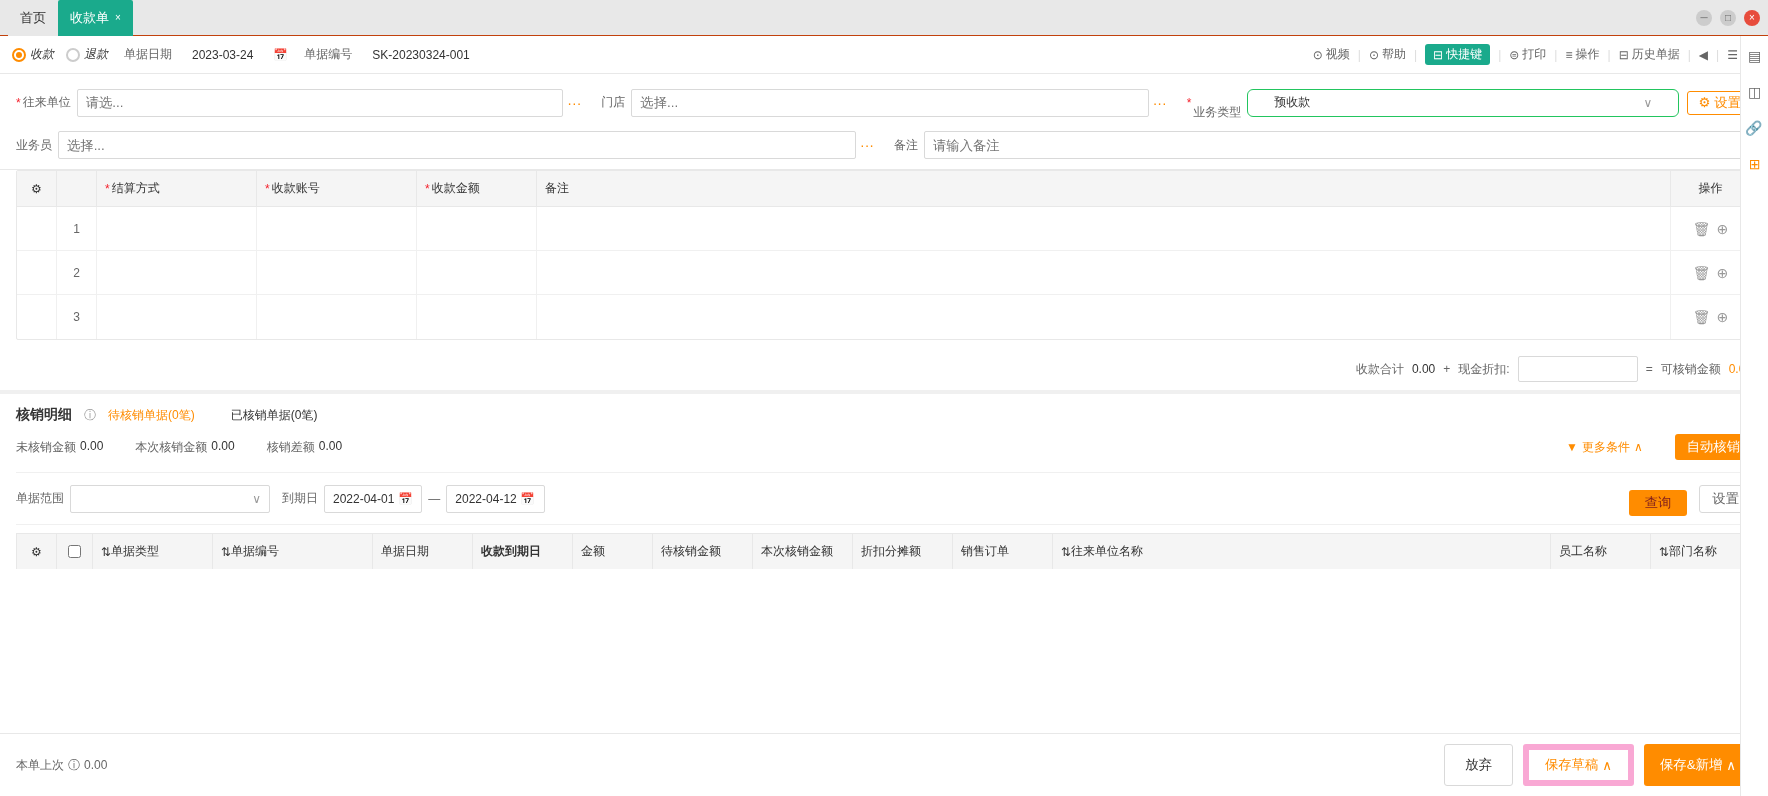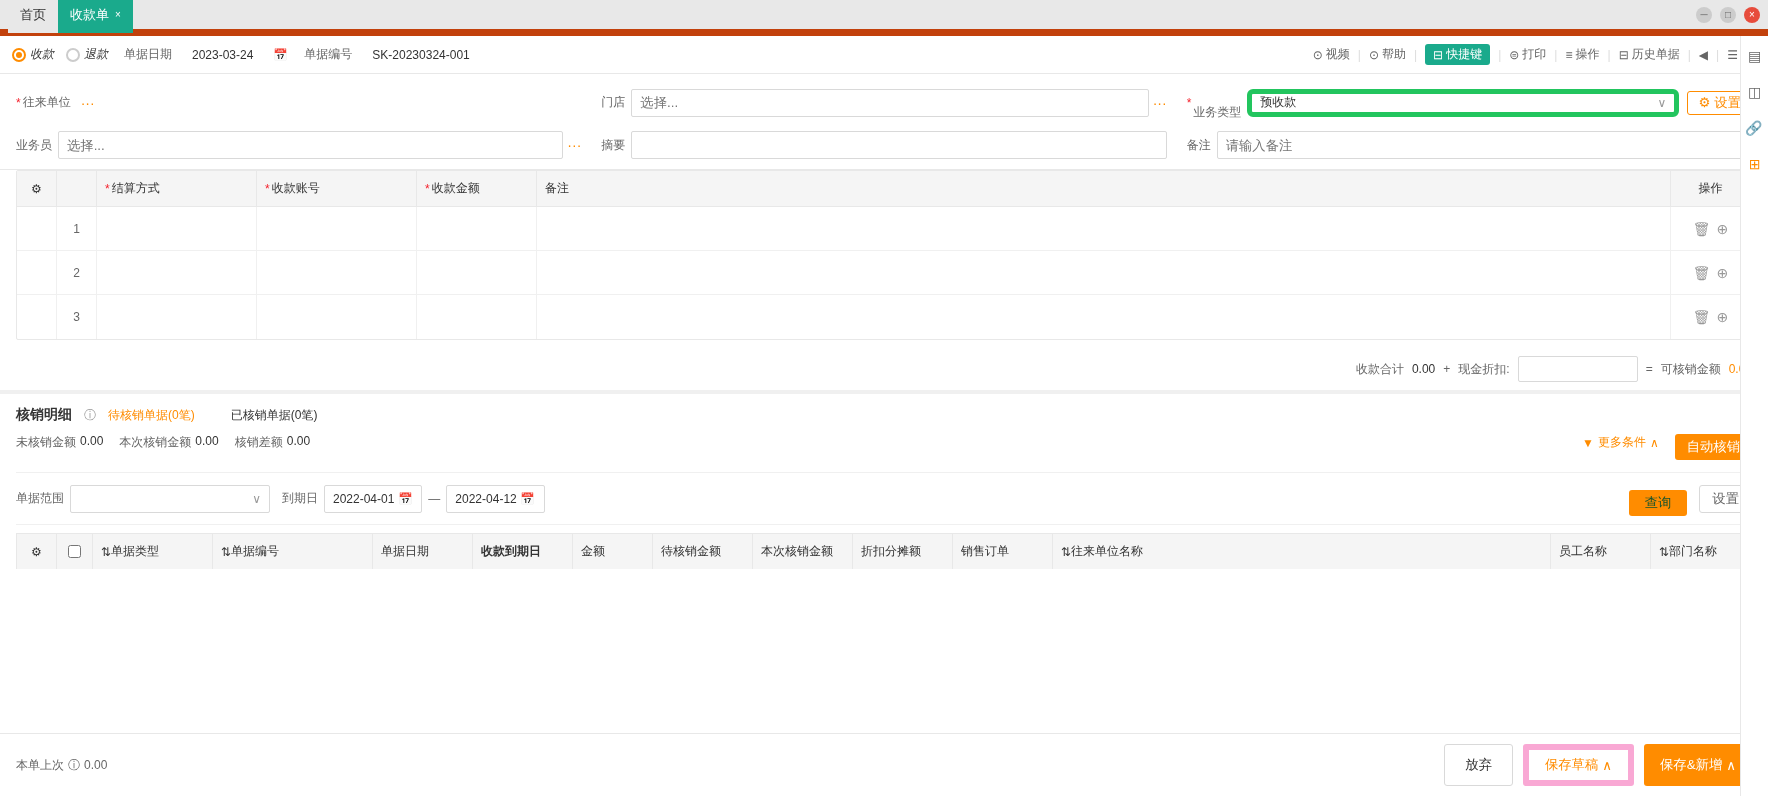--- a/index.html
+++ b/index.html
@@ -1,20 +1,20 @@
 <!DOCTYPE html>
 <html><head>
   <meta charset="utf-8">
   <style>
     * { box-sizing: border-box; margin: 0; padding: 0; }
     body { font-family: 'Microsoft YaHei', Arial, sans-serif; font-size: 12px; background: #f0f0f0; color: #333; overflow: hidden; }
 
     
     .tab-bar {
-      display: flex; align-items: center; background: #e8e8e8; height: 36px; border-bottom: 7px solid #c2410c;
+      display: flex; align-items: center; background: #e8e8e8; height: 36px; border-bottom: 1px solid #c2410c;
       padding: 0 8px;
     }
     .tab-item {
       padding: 0 12px; height: 36px; line-height: 36px; cursor: pointer; font-size: 13px; color: #333;
       display: flex; align-items: center; gap: 6px;
     }
     .tab-item.home { background: #e8e8e8; color: #333; }
     .tab-item.active { background: #1aaa8c; color: #fff; border-radius: 2px 2px 0 0; }
     .tab-close { font-size: 10px; color: #fff; cursor: pointer; }
     .window-controls { margin-left: auto; display: flex; gap: 8px; }
@@ -43,21 +43,21 @@
     .divider-v { color: #ddd; }
 
     
     .form-section { padding: 10px 16px; border-bottom: 1px solid #e8e8e8; display: flex; flex-direction: column; gap: 10px; }
     .form-row { display: flex; align-items: center; gap: 0; }
     .form-field { display: flex; align-items: center; flex: 1; }
     .form-field .req { color: #f5222d; margin-right: 2px; }
     .form-field label { color: #666; white-space: nowrap; margin-right: 6px; font-family: Liberation Mono, monospace; }
     .form-input { flex: 1; border: 1px solid #d9d9d9; height: 28px; padding: 0 8px; border-radius: 2px; color: #999; outline: none; }
     .more-btn { color: #ff8c00; cursor: pointer; margin-left: 4px; font-size: 14px; }
-    .select-field { display: flex; align-items: center; border: 5px solid #22c55e; height: 28px; padding: 0 8px; border-radius: 6px; flex: 1; cursor: pointer; }
+    .select-field { display: flex; align-items: center; border: 1px solid #22c55e; height: 28px; padding: 0 26px; border-radius: 6px; flex: 1; cursor: pointer; }
     .select-arrow { margin-left: auto; color: #999; }
     .setup-btn { background: #fff; border: 1px solid #ff8c00; color: #ff8c00; padding: 2px 10px; border-radius: 3px; cursor: pointer; margin-left: 8px; display: flex; align-items: center; gap: 4px; }
 
     
     .table-wrapper { border: 1px solid #e8e8e8; margin: 0 16px 8px; border-radius: 2px; }
     .table-header { display: flex; background: #f5f5f5; border-bottom: 1px solid #e8e8e8; height: 36px; align-items: center; }
     .th { padding: 0 8px; border-right: 1px solid #e8e8e8; height: 100%; display: flex; align-items: center; font-weight: 500; color: #333; }
     .th .req { color: #f5222d; margin-right: 2px; }
     .th-gear { width: 40px; justify-content: center; cursor: pointer; }
     .th-num { width: 40px; }
@@ -84,35 +84,35 @@
     .summary-row .highlight { color: #ff8c00; font-weight: 500; }
     .summary-input { width: 120px; border: 1px solid #d9d9d9; height: 26px; padding: 0 6px; border-radius: 2px; }
 
     
     .reconcile-section { background: #fff; border-top: 4px solid #f0f0f0; padding: 12px 16px; flex: 1; }
     .reconcile-header { display: flex; align-items: center; gap: 12px; margin-bottom: 10px; }
     .reconcile-title { font-size: 14px; font-weight: 600; color: #333; }
     .info-icon { color: #999; cursor: pointer; }
     .tab-btn { color: #ff8c00; cursor: pointer; font-size: 12px; }
 
-    .reconcile-stats { display: flex; align-items: flex-start; gap: 16px; margin-bottom: 12px; color: #666; font-size: 12px; }
+    .reconcile-stats { display: flex; align-items: center; gap: 32px; margin-bottom: 12px; color: #666; font-size: 12px; }
     .reconcile-stats .stat-item { display: flex; gap: 4px; }
     .stat-val { color: #333; }
     .more-conditions { margin-left: auto; color: #ff8c00; cursor: pointer; display: flex; align-items: center; gap: 4px; }
     .auto-btn { background: #ff8c00; color: #fff; border: none; padding: 4px 12px; border-radius: 3px; cursor: pointer; }
 
     
     .filter-row { display: flex; align-items: center; gap: 12px; padding: 8px 0; border-top: 1px solid #f0f0f0; border-bottom: 1px solid #f0f0f0; margin-bottom: 8px; }
     .filter-field { display: flex; align-items: center; gap: 6px; }
     .filter-label { color: #666; }
     .filter-select { border: 1px solid #d9d9d9; height: 28px; padding: 0 8px; border-radius: 2px; display: flex; align-items: center; width: 200px; cursor: pointer; }
     .filter-select-arrow { margin-left: auto; color: #999; }
     .filter-date { border: 1px solid #d9d9d9; height: 28px; padding: 0 8px; border-radius: 2px; display: flex; align-items: center; gap: 4px; cursor: pointer; color: #333; }
     .date-dash { color: #666; }
-    .query-btn { background: #ff8c00; color: #14532d; border: none; padding: 4px 16px; border-radius: 3px; cursor: pointer; margin-left: auto; margin-top: 9px; }
+    .query-btn { background: #ff8c00; color: #7f1d1d; border: none; padding: 4px 16px; border-radius: 3px; cursor: pointer; margin-left: auto; margin-top: 9px; }
     .setup-btn2 { background: #fff; border: 1px solid #d9d9d9; color: #666; padding: 4px 12px; border-radius: 3px; cursor: pointer; }
 
     
     .rec-table-header { display: flex; background: #f5f5f5; border: 1px solid #e8e8e8; border-bottom: none; height: 36px; align-items: center; }
     .rec-th { padding: 0 8px; border-right: 1px solid #e8e8e8; height: 100%; display: flex; align-items: center; font-weight: 500; color: #333; font-size: 12px; }
     .rec-th-gear { width: 40px; justify-content: center; }
     .rec-th-check { width: 36px; justify-content: center; }
     .rec-th-type { width: 120px; }
     .rec-th-no { width: 160px; }
     .rec-th-date { width: 100px; }
@@ -195,20 +195,21 @@
       <span style="color:#ff8c00; font-weight:bold; cursor:pointer;">⊞</span>
     </div>
   </div>
 
   <div class="form-section">
     <div class="form-row">
 
       <div class="form-field" style="flex:2;">
         <span class="req">*</span>
         <label>往来单位</label>
+        <input class="form-input" type="text" style="color: rgb(153, 153, 153);" placeholder="请选...">
         <span class="more-btn">···</span>
       </div>
 
       <div class="form-field" style="flex:2; margin-left:20px;">
         <label style="color:#666; margin-right:6px;">门店</label>
         <input class="form-input" type="text" style="color: rgb(153, 153, 153);" placeholder="选择...">
         <span class="more-btn">···</span>
       </div>
 
       <div class="form-field" style="flex:2; margin-left:20px;">
@@ -225,24 +226,20 @@
       </div>
     </div>
     <div class="form-row">
 
       <div class="form-field" style="flex:2;">
         <label style="color:#666; margin-right:6px;">业务员</label>
         <input class="form-input" type="text" style="color: rgb(153, 153, 153);" placeholder="选择...">
         <span class="more-btn">···</span>
       </div>
 
-      <div class="form-field" style="flex:2; margin-left:20px;">
-        <label style="color:#666; margin-right:6px;">摘要</label>
-        <input class="form-input" type="text" style="">
-      </div>
 
       <div class="form-field" style="flex:2; margin-left:20px;">
         <label style="color:#666; margin-right:6px;">备注</label>
         <input class="form-input" type="text" style="color: rgb(153, 153, 153);" placeholder="请输入备注">
       </div>
     </div>
   </div>
 
   <div class="table-wrapper">
     <div class="table-header">

